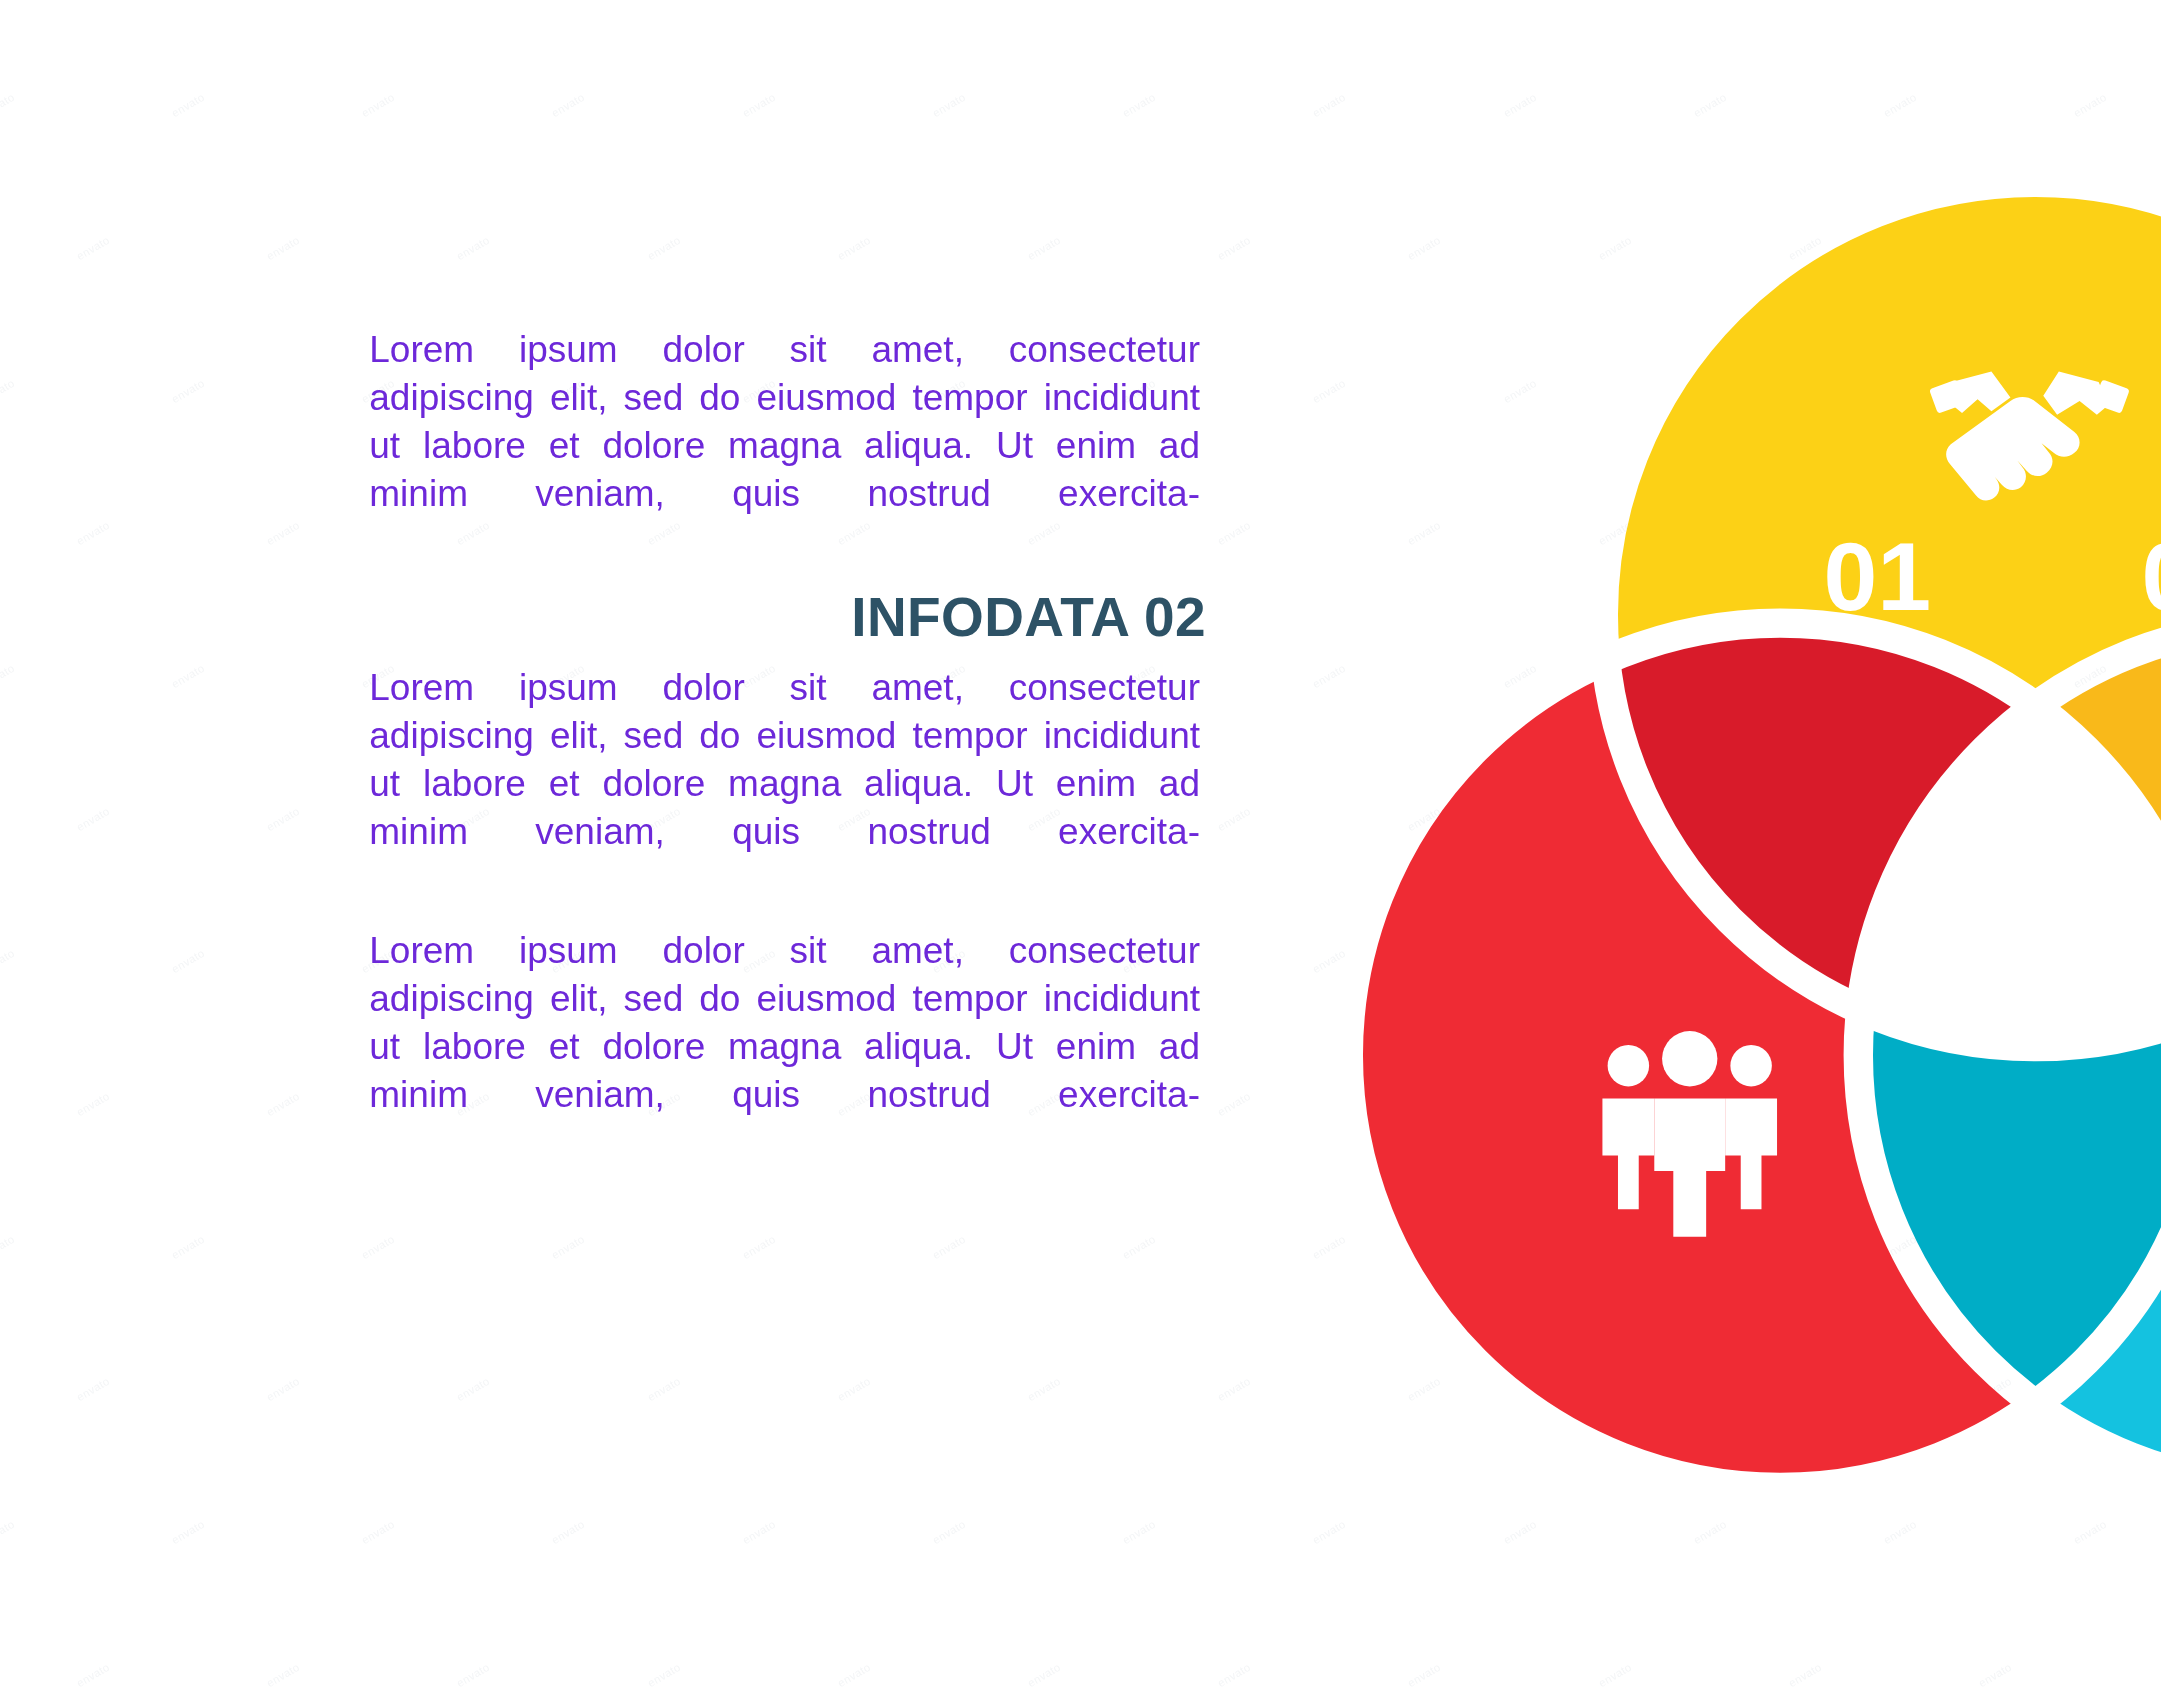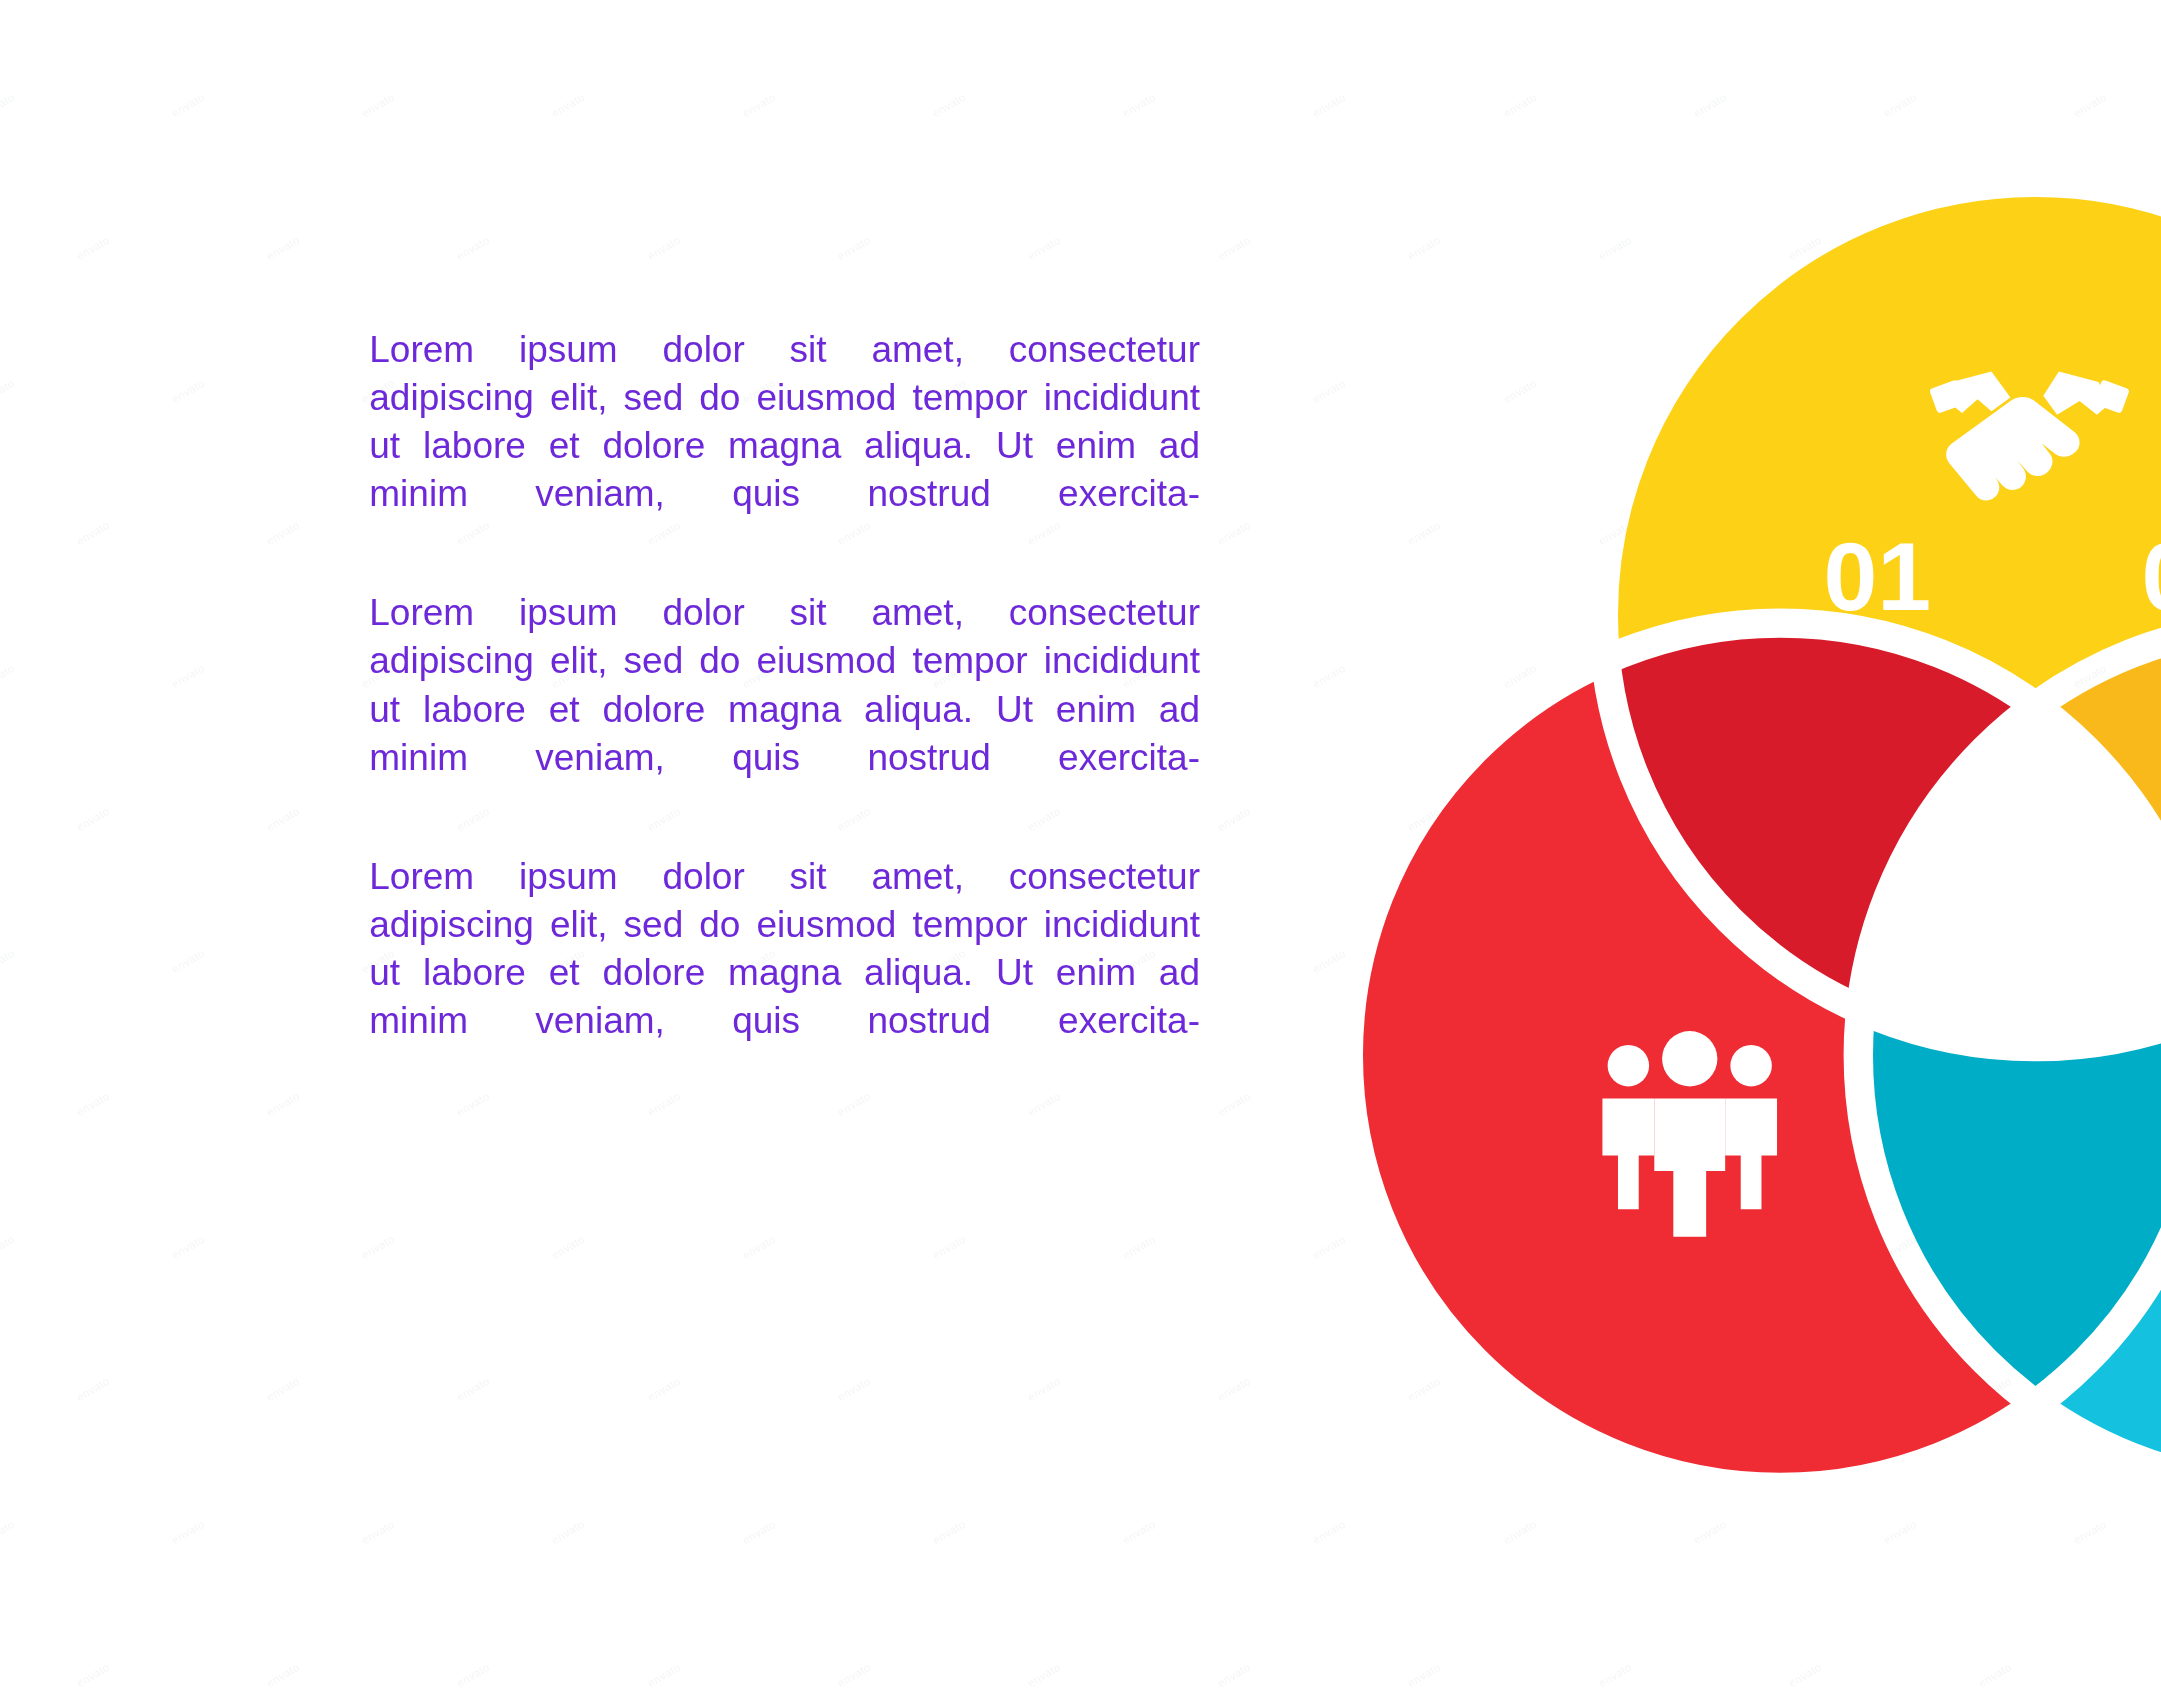--- a/index.html
+++ b/index.html
@@ -226,20 +226,21 @@
 
 <div class="stage">
 
   <div class="text-col">
 
     <div class="block">
       <p class="block-body">Lorem ipsum dolor sit amet, consectetur adipiscing elit, sed do eiusmod tempor incididunt ut labore et dolore magna aliqua. Ut enim ad minim veniam, quis nostrud exercita-</p>
     </div>
 
     <div class="block">
+      <h2 class="block-title">INFODATA 02</h2>
       <p class="block-body">Lorem ipsum dolor sit amet, consectetur adipiscing elit, sed do eiusmod tempor incididunt ut labore et dolore magna aliqua. Ut enim ad minim veniam, quis nostrud exercita-</p>
     </div>
 
     <div class="block">
       <p class="block-body">Lorem ipsum dolor sit amet, consectetur adipiscing elit, sed do eiusmod tempor incididunt ut labore et dolore magna aliqua. Ut enim ad minim veniam, quis nostrud exercita-</p>
     </div>
 
   </div>
 
   <div class="venn">

